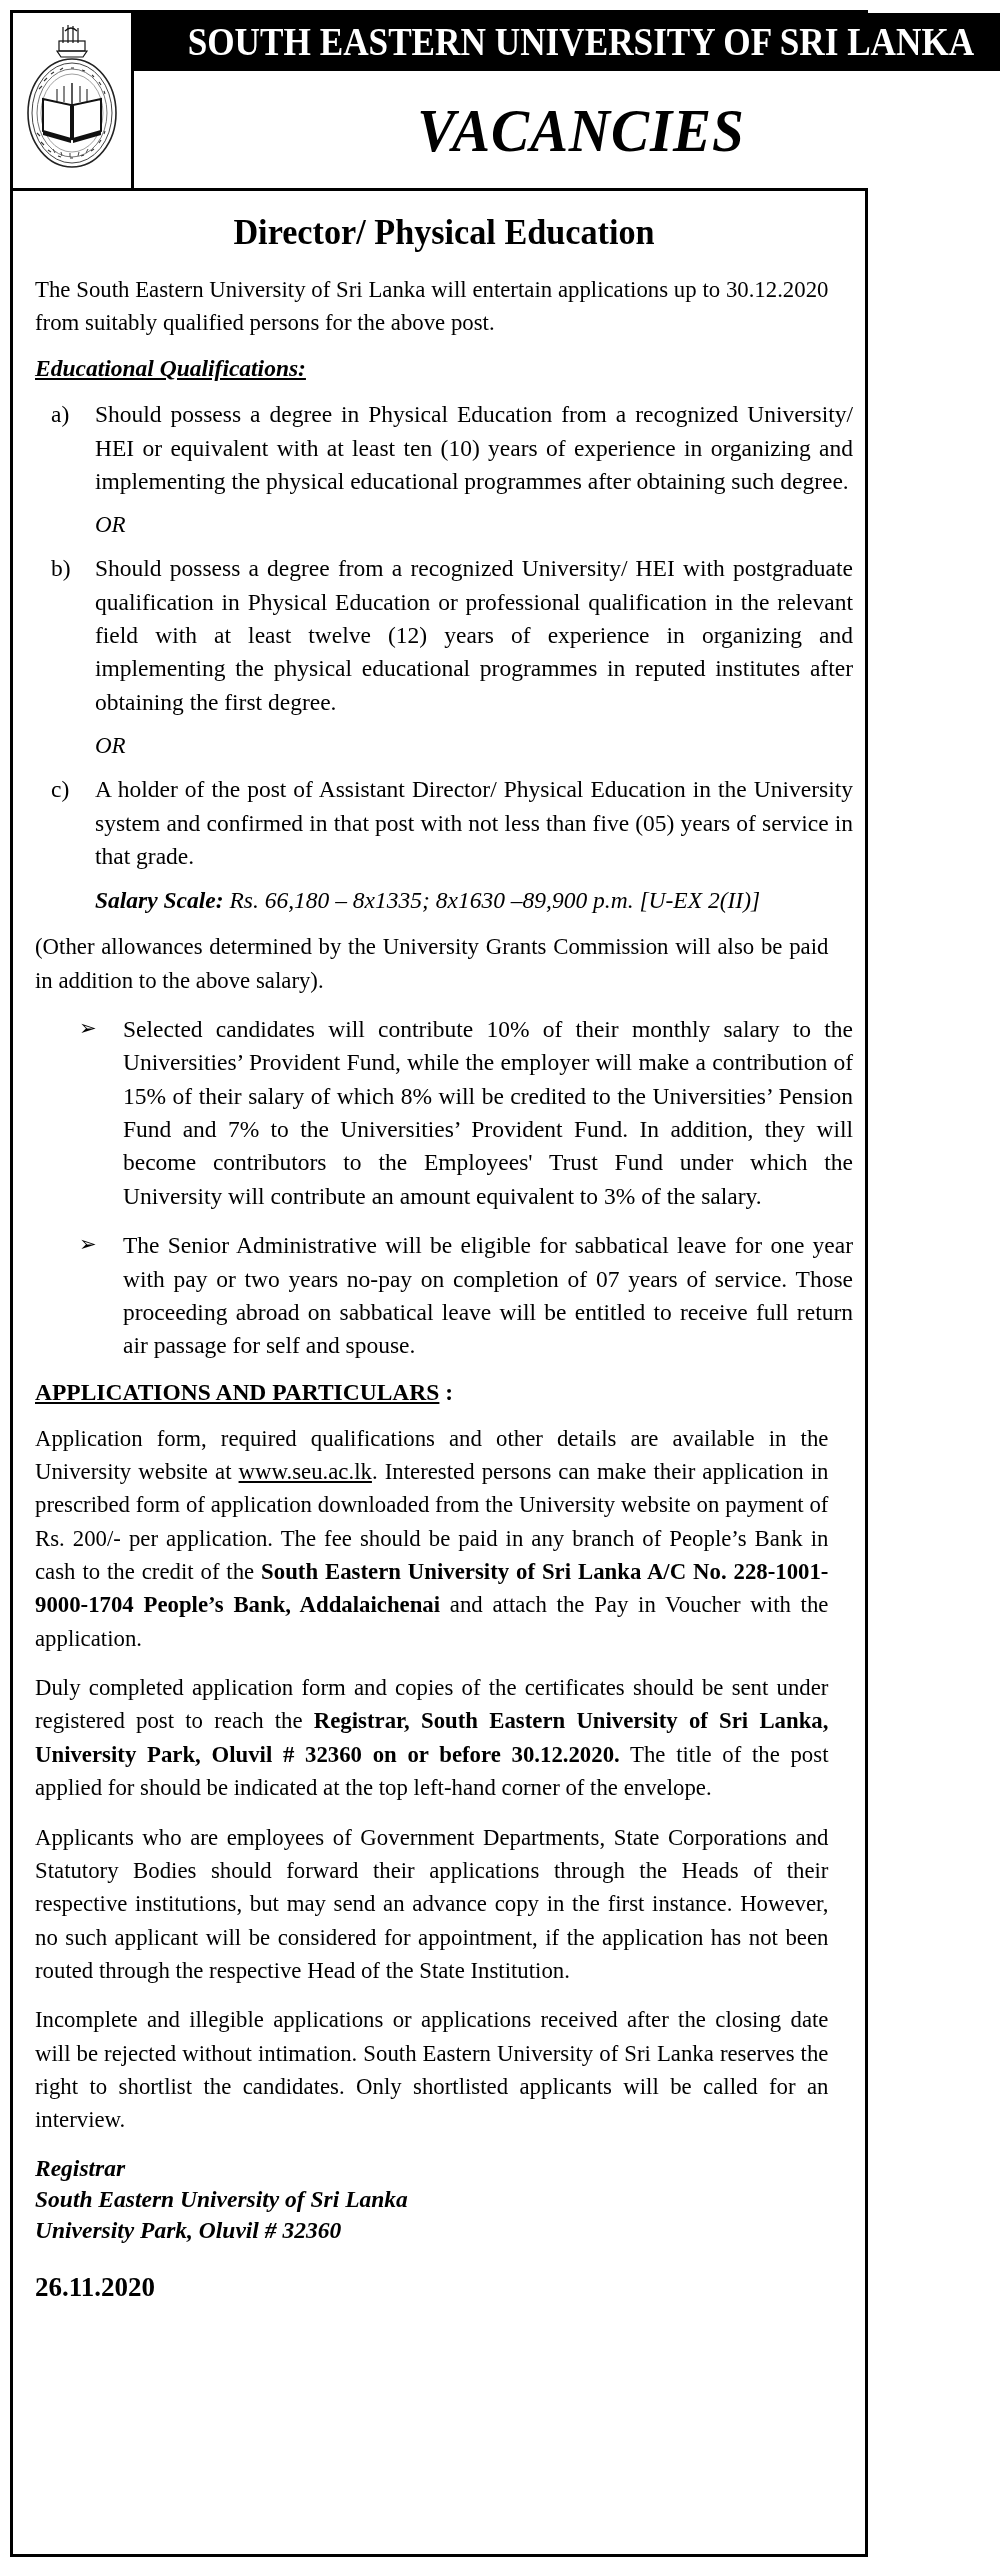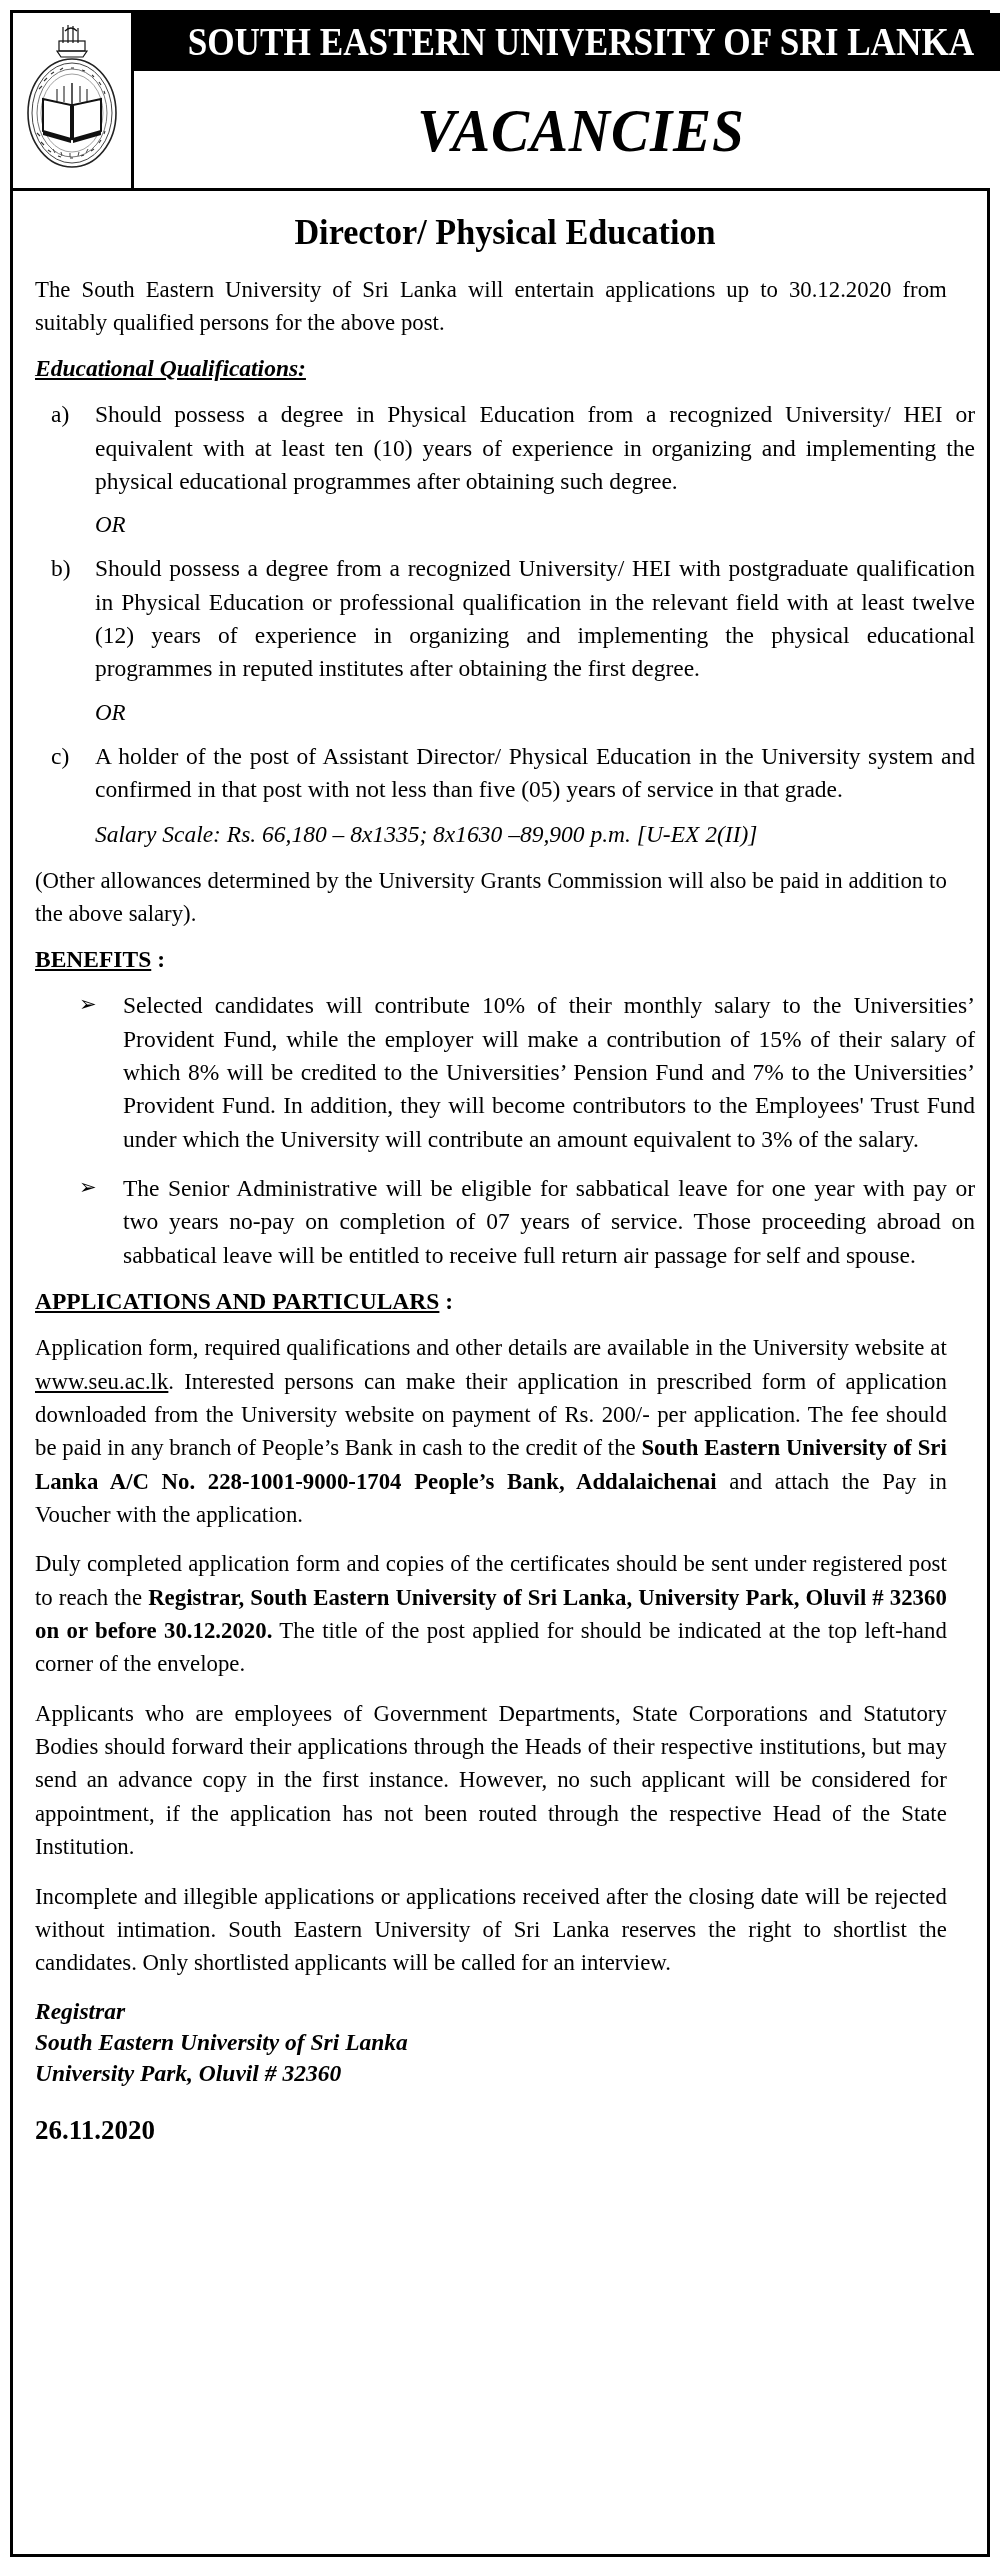--- a/index.html
+++ b/index.html
@@ -21,21 +21,21 @@
     height: 2567px;
     box-sizing: border-box;
     background: #ffffff;
   }
 
   
   .doc-frame {
     position: absolute;
     left: 10px;
     top: 10px;
-    width: 980px;
+    width: 858px;
     height: 2547px;
     box-sizing: border-box;
     border: 3px solid #000;
     background: #fff;
   }
 
   
   .masthead {
     position: relative;
     height: 178px;
@@ -158,21 +158,21 @@
     font-style: italic;
     margin: 0 0 14px 0;
     padding-left: 60px;
   }
   .salary-line {
     font-size: 23.5px;
     font-style: italic;
     margin: 0 0 16px 0;
     padding-left: 60px;
   }
-  .salary-line b { font-weight: normal; font-style: italic; margin-top: 30px; }
+  .salary-line b { font-weight: bold; font-style: italic; margin-top: 30px; }
 
   
   .arrow-item {
     display: flex;
     margin: 0 0 16px 0;
     padding-left: 44px;
   }
   .arrow-item .bullet {
     width: 44px;
     flex: 0 0 44px;
@@ -288,23 +288,20 @@
         <div class="marker">c)</div>
         <div class="body">A holder of the post of Assistant Director/ Physical Education in the University system and confirmed in that post with not less than five (05) years of service in that grade.</div>
       </div>
 
       <div class="salary-line">
         <b>Salary Scale:</b><span>&nbsp;</span><span>Rs. 66,180 – 8x1335; 8x1630 –89,900 p.m. [U-EX 2(II)]</span>
       </div>
 
       <p class="para">(Other allowances determined by the University Grants Commission will also be paid in addition to the above salary).</p>
 
-      <div class="sec-head-plain">
-        <span class="u">BENEFITS</span><span> :</span>
-      </div>
 
       <div class="arrow-item">
         <div class="bullet">➢</div>
         <div class="body">Selected candidates will contribute 10% of their monthly salary to the Universities’ Provident Fund, while the employer will make a contribution of 15% of their salary of which 8% will be credited to the Universities’ Pension Fund and 7% to the Universities’ Provident Fund. In addition, they will become contributors to the Employees' Trust Fund under which the University will contribute an amount equivalent to 3% of the salary.</div>
       </div>
 
       <div class="arrow-item">
         <div class="bullet">➢</div>
         <div class="body">The Senior Administrative will be eligible for sabbatical leave for one year with pay or two years no-pay on completion of 07 years of service. Those proceeding abroad on sabbatical leave will be entitled to receive full return air passage for self and spouse.</div>
       </div>

